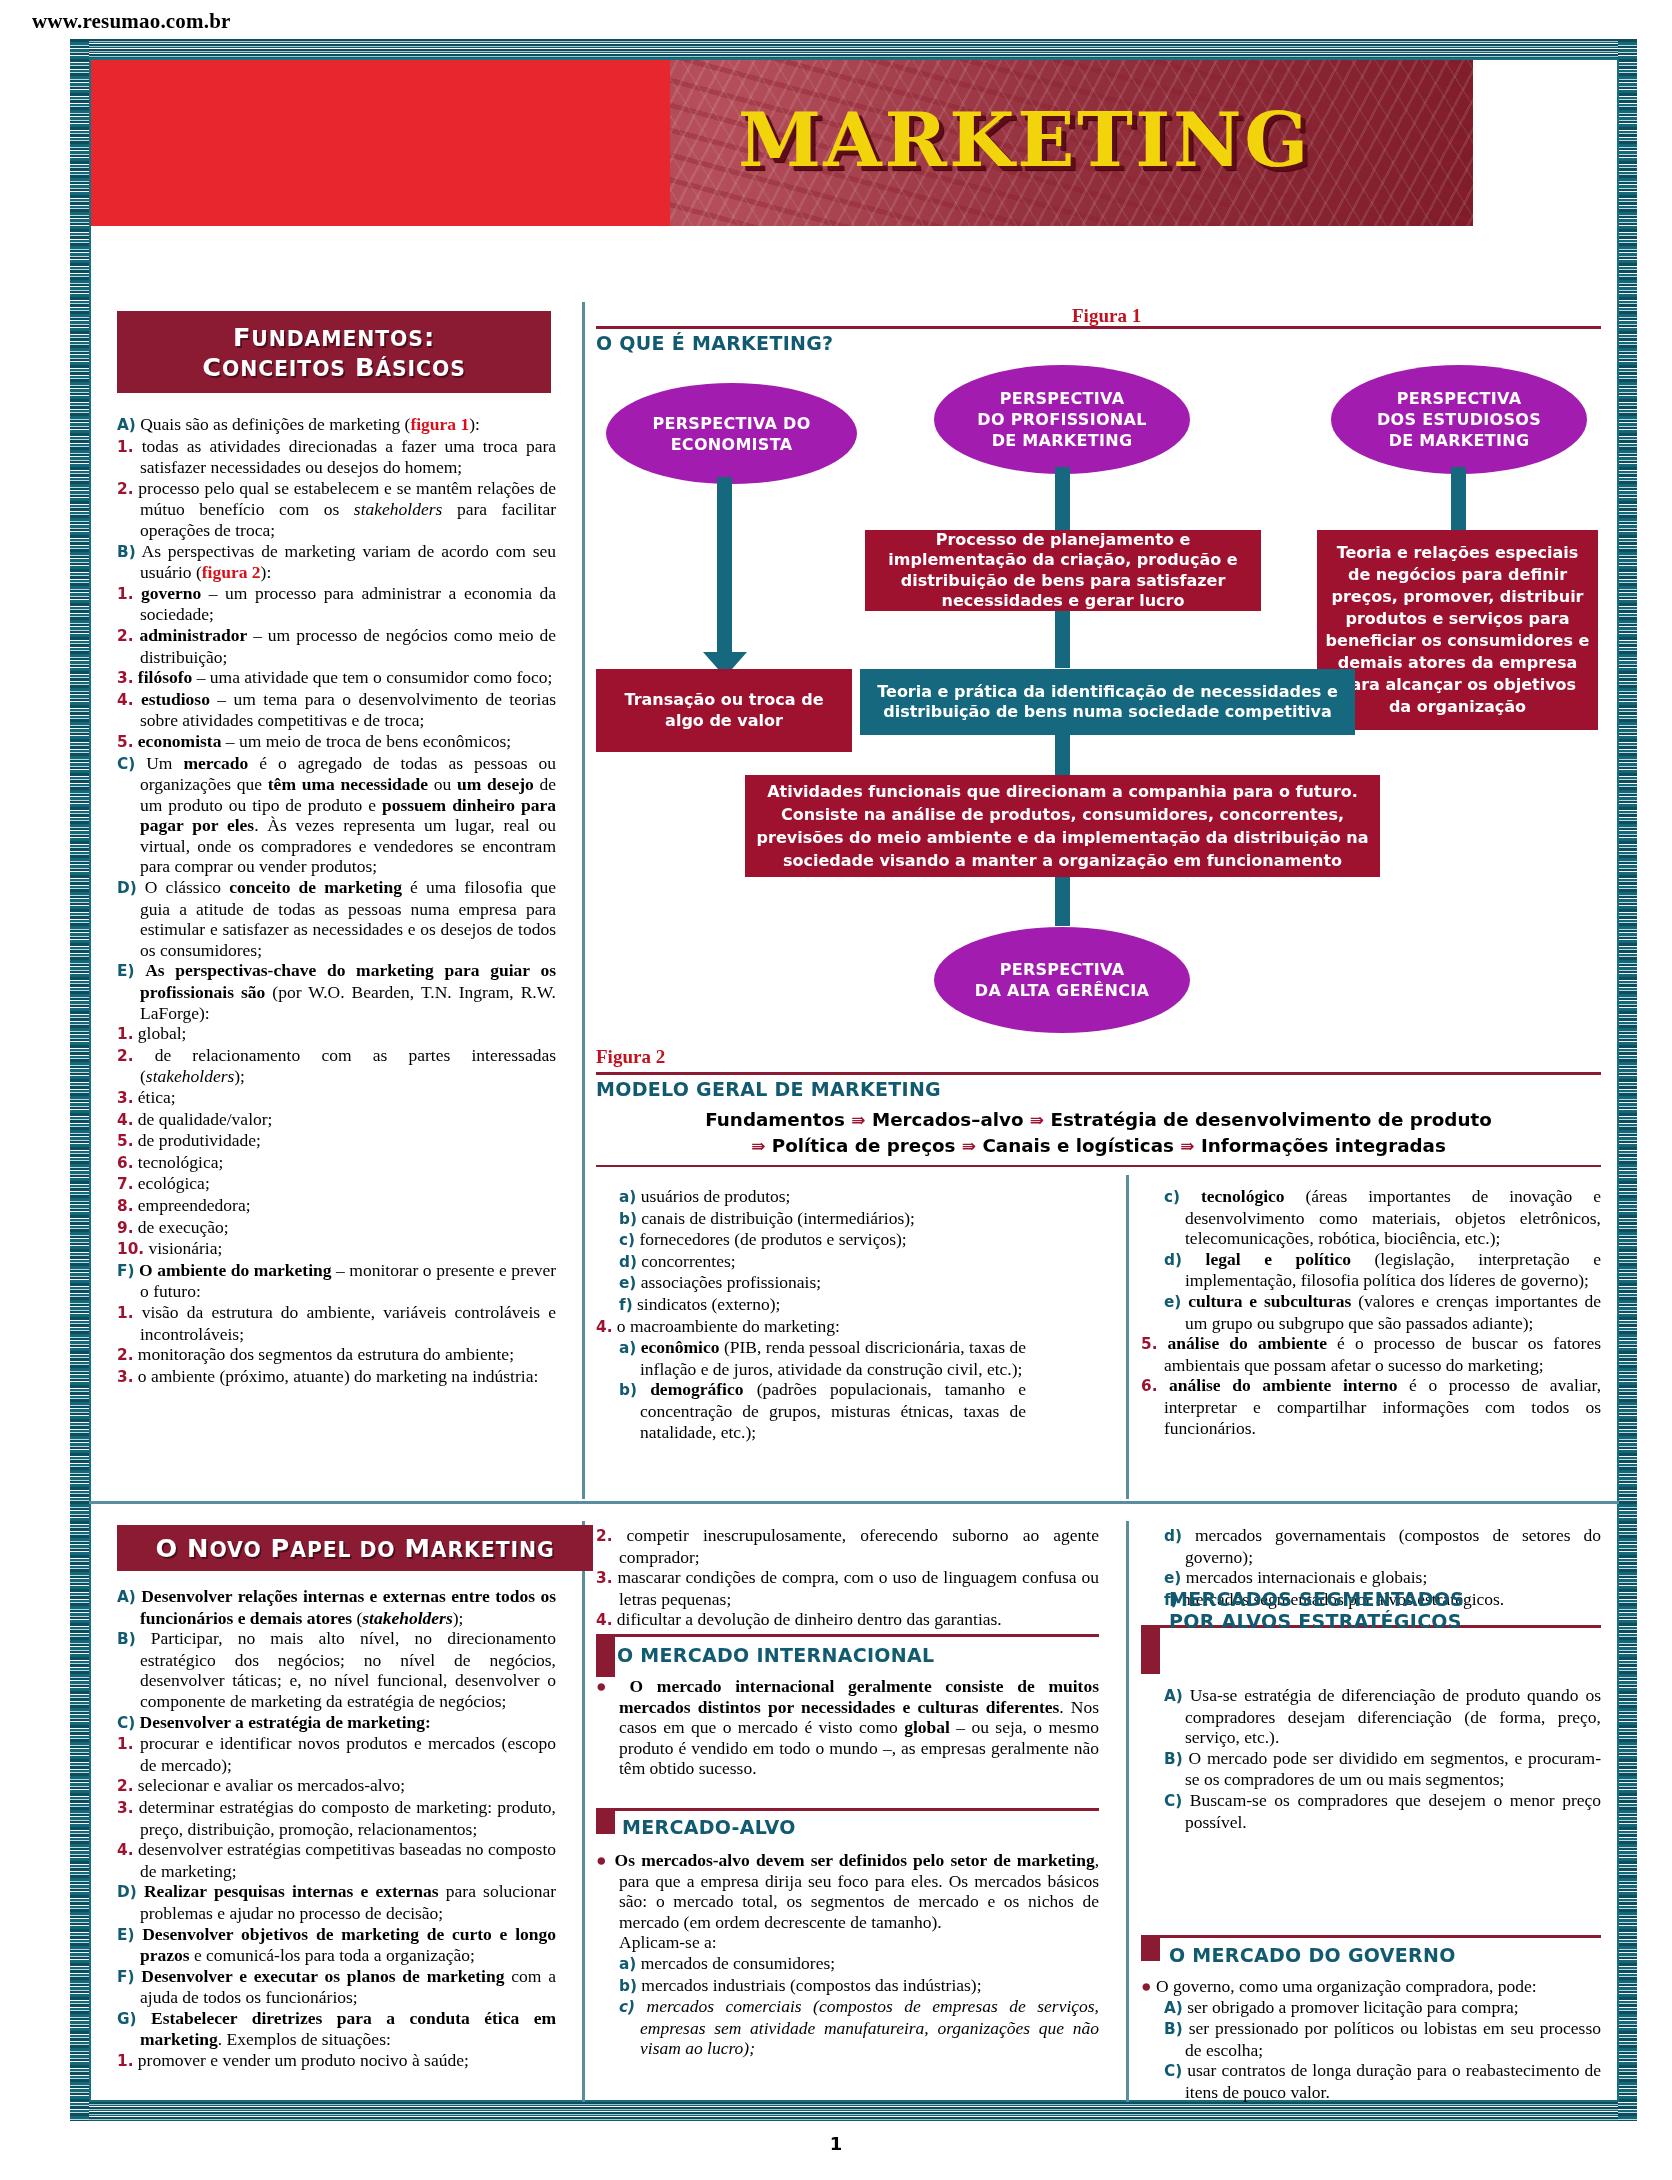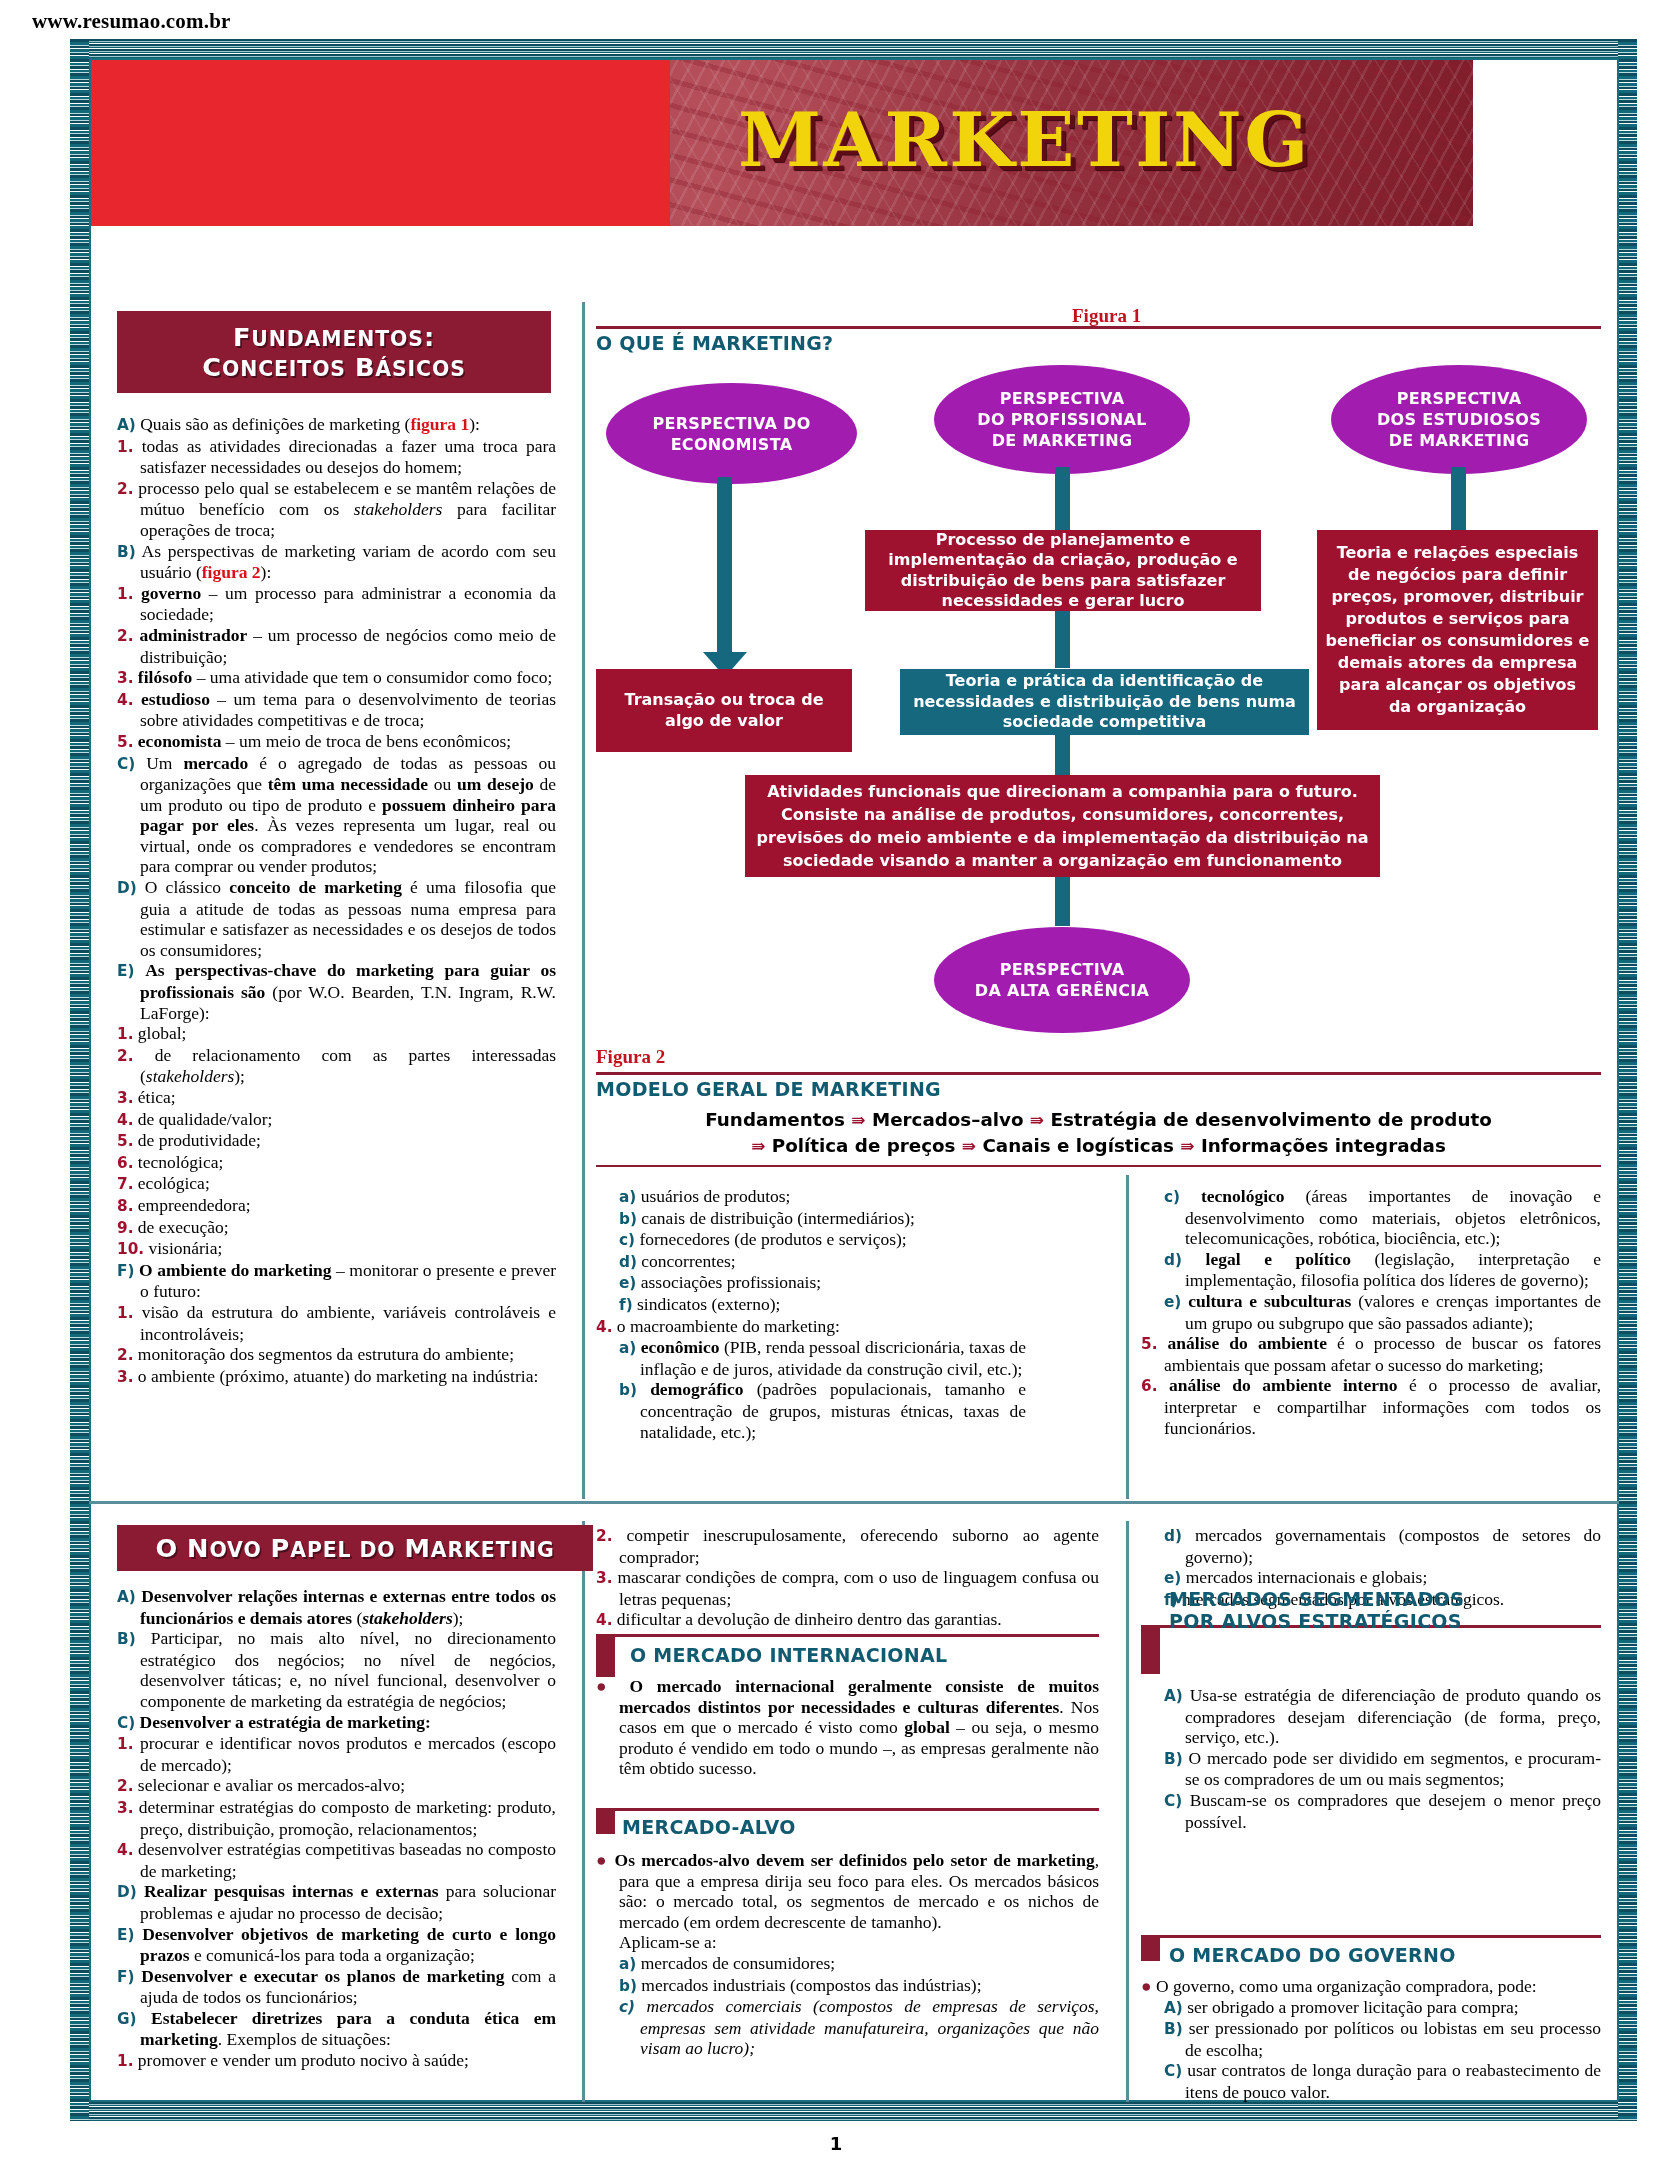--- a/index.html
+++ b/index.html
@@ -256,21 +256,21 @@
   <div class="conn" style="left:1055px; top:593px; width:15.3px; height:75px;"></div>
 
   <div class="conn" style="left:1451px; top:467px; width:15.3px; height:63px;"></div>
 
   <div class="boxr" style="left:865px; top:530px; width:396px; height:81px;">Processo de planejamento e implementação da criação, produção e distribuição de bens para satisfazer necessidades e gerar lucro</div>
 
   <div class="boxr" style="left:1317px; top:530px; width:281px; height:200px; line-height:22px;">Teoria e relações especiais de negócios para definir preços, promover, distribuir produtos e serviços para beneficiar os consumidores e demais atores da empresa para alcançar os objetivos da organização</div>
 
   <div class="boxr" style="left:596px; top:669px; width:256px; height:83px;">Transação ou troca de algo de valor</div>
 
-  <div class="boxt" style="left:860px; top:669px; width:409px; height:66px;margin-left:40px;">Teoria e prática da identificação de necessidades e distribuição de bens numa sociedade competitiva</div>
+  <div class="boxt" style="left:860px; top:669px; width:495px; height:66px;">Teoria e prática da identificação de necessidades e distribuição de bens numa sociedade competitiva</div>
 
   <div class="conn" style="left:1055px; top:734px; width:15.3px; height:41px;"></div>
 
   <div class="boxr" style="left:745px; top:775px; width:635px; height:102px; line-height:23px;">Atividades funcionais que direcionam a companhia para o futuro. Consiste na análise de produtos, consumidores, concorrentes, previsões do meio ambiente e da implementação da distribuição na sociedade visando a manter a organização em funcionamento</div>
 
   <div class="conn" style="left:1055px; top:877px; width:15.3px; height:49px;"></div>
 
   <div class="ellipse" style="left:934px; top:927px; width:256px; height:106px;">PERSPECTIVA<br>DA ALTA GERÊNCIA</div>
 
   <div class="figlabel" style="left:596px; top:1046px;">Figura 2</div>
@@ -326,21 +326,21 @@
   </div>
 
   <div class="txt" style="left:596px; top:1525px; width:503px;">
     <p><span class="mkr">2.</span> competir inescrupulosamente, oferecendo suborno ao agente comprador;</p>
     <p><span class="mkr">3.</span> mascarar condições de compra, com o uso de linguagem confusa ou letras pequenas;</p>
     <p><span class="mkr">4.</span> dificultar a devolução de dinheiro dentro das garantias.</p>
   </div>
 
   <div class="hrule" style="left:596px; top:1634px; width:503px;"></div>
   <div class="maroon-tab" style="left:596px; top:1634px; width:19px; height:43px;"></div>
-  <div class="tealhead" style="left:630px; top:1644px;">O MERCADO INTERNACIONAL</div>
+  <div class="tealhead" style="left:617px; top:1644px;">O MERCADO INTERNACIONAL</div>
 
   <div class="txt" style="left:596px; top:1676px; width:503px;">
     <p style="text-indent:-23px; padding-left:23px;"><span class="bullet">●</span> <span class="b">O mercado internacional geralmente consiste de muitos mercados distintos por necessidades e culturas diferentes</span>. Nos casos em que o mercado é visto como <span class="b">global</span> – ou seja, o mesmo produto é vendido em todo o mundo –, as empresas geralmente não têm obtido sucesso.</p>
   </div>
 
   <div class="hrule" style="left:596px; top:1808px; width:503px;"></div>
   <div class="maroon-tab" style="left:596px; top:1808px; width:19px; height:25.6px;"></div>
   <div class="tealhead" style="left:622px; top:1816px;">MERCADO-ALVO</div>
 
   <div class="txt" style="left:596px; top:1850px; width:503px;">

